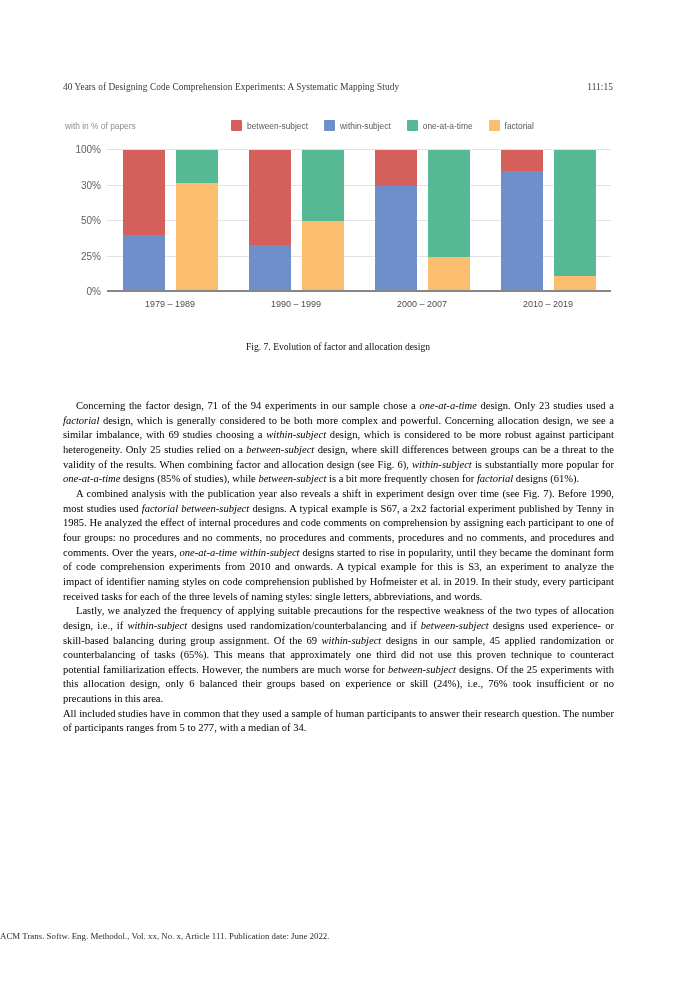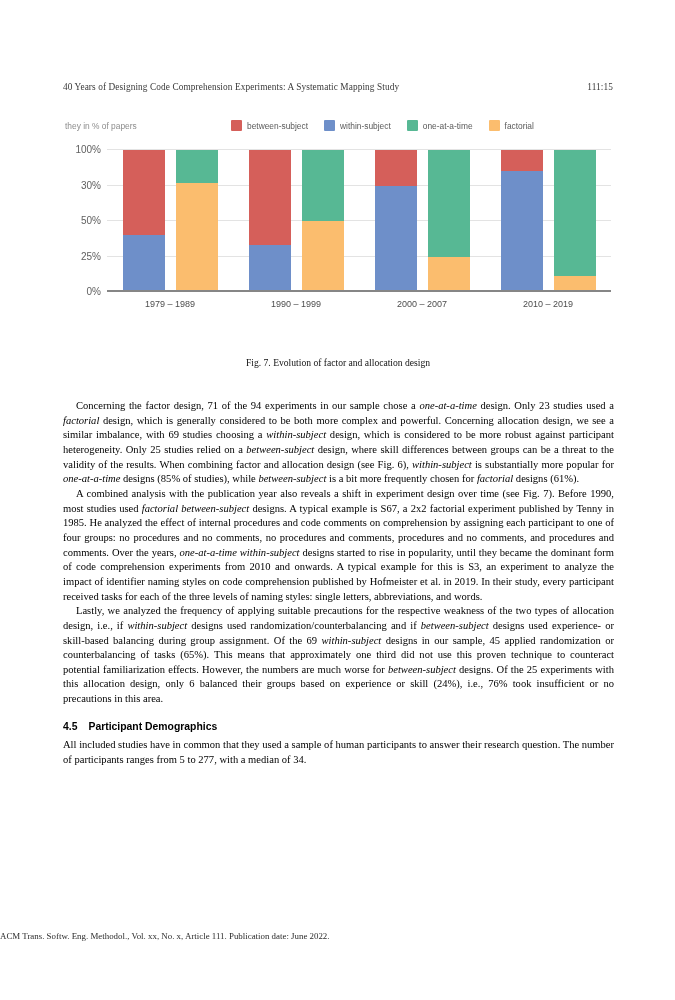--- a/index.html
+++ b/index.html
@@ -161,21 +161,21 @@
     left: 44px;
     right: 2px;
     bottom: -1px;
     text-align: center;
     font-family: "Liberation Sans", sans-serif;
     font-size: 8.4px;
     color: #8d8d8d;
   }
 
   .fig-caption {
-    margin-top: 40px;
+    margin-top: 24px;
     text-align: center;
     font-family: "Liberation Serif", serif;
     font-size: 9.6px;
     color: #111;
   }
   .fig-caption .fig-num { }
   .fig-caption .fig-text { }
 
   
   .body {
@@ -228,21 +228,21 @@
 <div class="page">
 
   <div class="runhead">
     <span class="runhead-title">40 Years of Designing Code Comprehension Experiments: A Systematic Mapping Study</span>
     <span class="runhead-folio">111:15</span>
   </div>
 
   <div class="figure">
 
     <div class="legend-row">
-      <span class="axis-note">they in % of papers</span>
+      <span class="axis-note">with in % of papers</span>
       <div class="legend-items" id="legend-items">
           <div class="legend-item">
             <span class="legend-swatch" style="background: rgb(213, 95, 90);"></span>
             <span>between-subject</span>
           </div>
           <div class="legend-item">
             <span class="legend-swatch" style="background: rgb(110, 143, 201);"></span>
             <span>within-subject</span>
           </div>
           <div class="legend-item">
@@ -329,23 +329,19 @@
       <span class="fig-num">Fig. 7.</span>
       <span class="fig-text">Evolution of factor and allocation design</span>
     </div>
   </div>
 
   <div class="body">
     <p>Concerning the factor design, 71 of the 94 experiments in our sample chose a <i>one-at-a-time</i> design. Only 23 studies used a <i>factorial</i> design, which is generally considered to be both more complex and powerful. Concerning allocation design, we see a similar imbalance, with 69 studies choosing a <i>within-subject</i> design, which is considered to be more robust against participant heterogeneity. Only 25 studies relied on a <i>between-subject</i> design, where skill differences between groups can be a threat to the validity of the results. When combining factor and allocation design (see Fig. 6), <i>within-subject</i> is substantially more popular for <i>one-at-a-time</i> designs (85% of studies), while <i>between-subject</i> is a bit more frequently chosen for <i>factorial</i> designs (61%).</p>
     <p>A combined analysis with the publication year also reveals a shift in experiment design over time (see Fig. 7). Before 1990, most studies used <i>factorial between-subject</i> designs. A typical example is S67, a 2x2 factorial experiment published by Tenny in 1985. He analyzed the effect of internal procedures and code comments on comprehension by assigning each participant to one of four groups: no procedures and no comments, no procedures and comments, procedures and no comments, and procedures and comments. Over the years, <i>one-at-a-time within-subject</i> designs started to rise in popularity, until they became the dominant form of code comprehension experiments from 2010 and onwards. A typical example for this is S3, an experiment to analyze the impact of identifier naming styles on code comprehension published by Hofmeister et al. in 2019. In their study, every participant received tasks for each of the three levels of naming styles: single letters, abbreviations, and words.</p>
     <p>Lastly, we analyzed the frequency of applying suitable precautions for the respective weakness of the two types of allocation design, i.e., if <i>within-subject</i> designs used randomization/counterbalancing and if <i>between-subject</i> designs used experience- or skill-based balancing during group assignment. Of the 69 <i>within-subject</i> designs in our sample, 45 applied randomization or counterbalancing of tasks (65%). This means that approximately one third did not use this proven technique to counteract potential familiarization effects. However, the numbers are much worse for <i>between-subject</i> designs. Of the 25 experiments with this allocation design, only 6 balanced their groups based on experience or skill (24%), i.e., 76% took insufficient or no precautions in this area.</p>
 
-    <div class="sec-head">
-      <span>4.5</span>
-      <span>Participant Demographics</span>
-    </div>
 
     <p class="noindent">All included studies have in common that they used a sample of human participants to answer their research question. The number of participants ranges from 5 to 277, with a median of 34.</p>
   </div>
 
   <div class="footer">ACM Trans. Softw. Eng. Methodol., Vol. xx, No. x, Article 111. Publication date: June 2022.</div>
 
 </div>
 
 </body></html>

